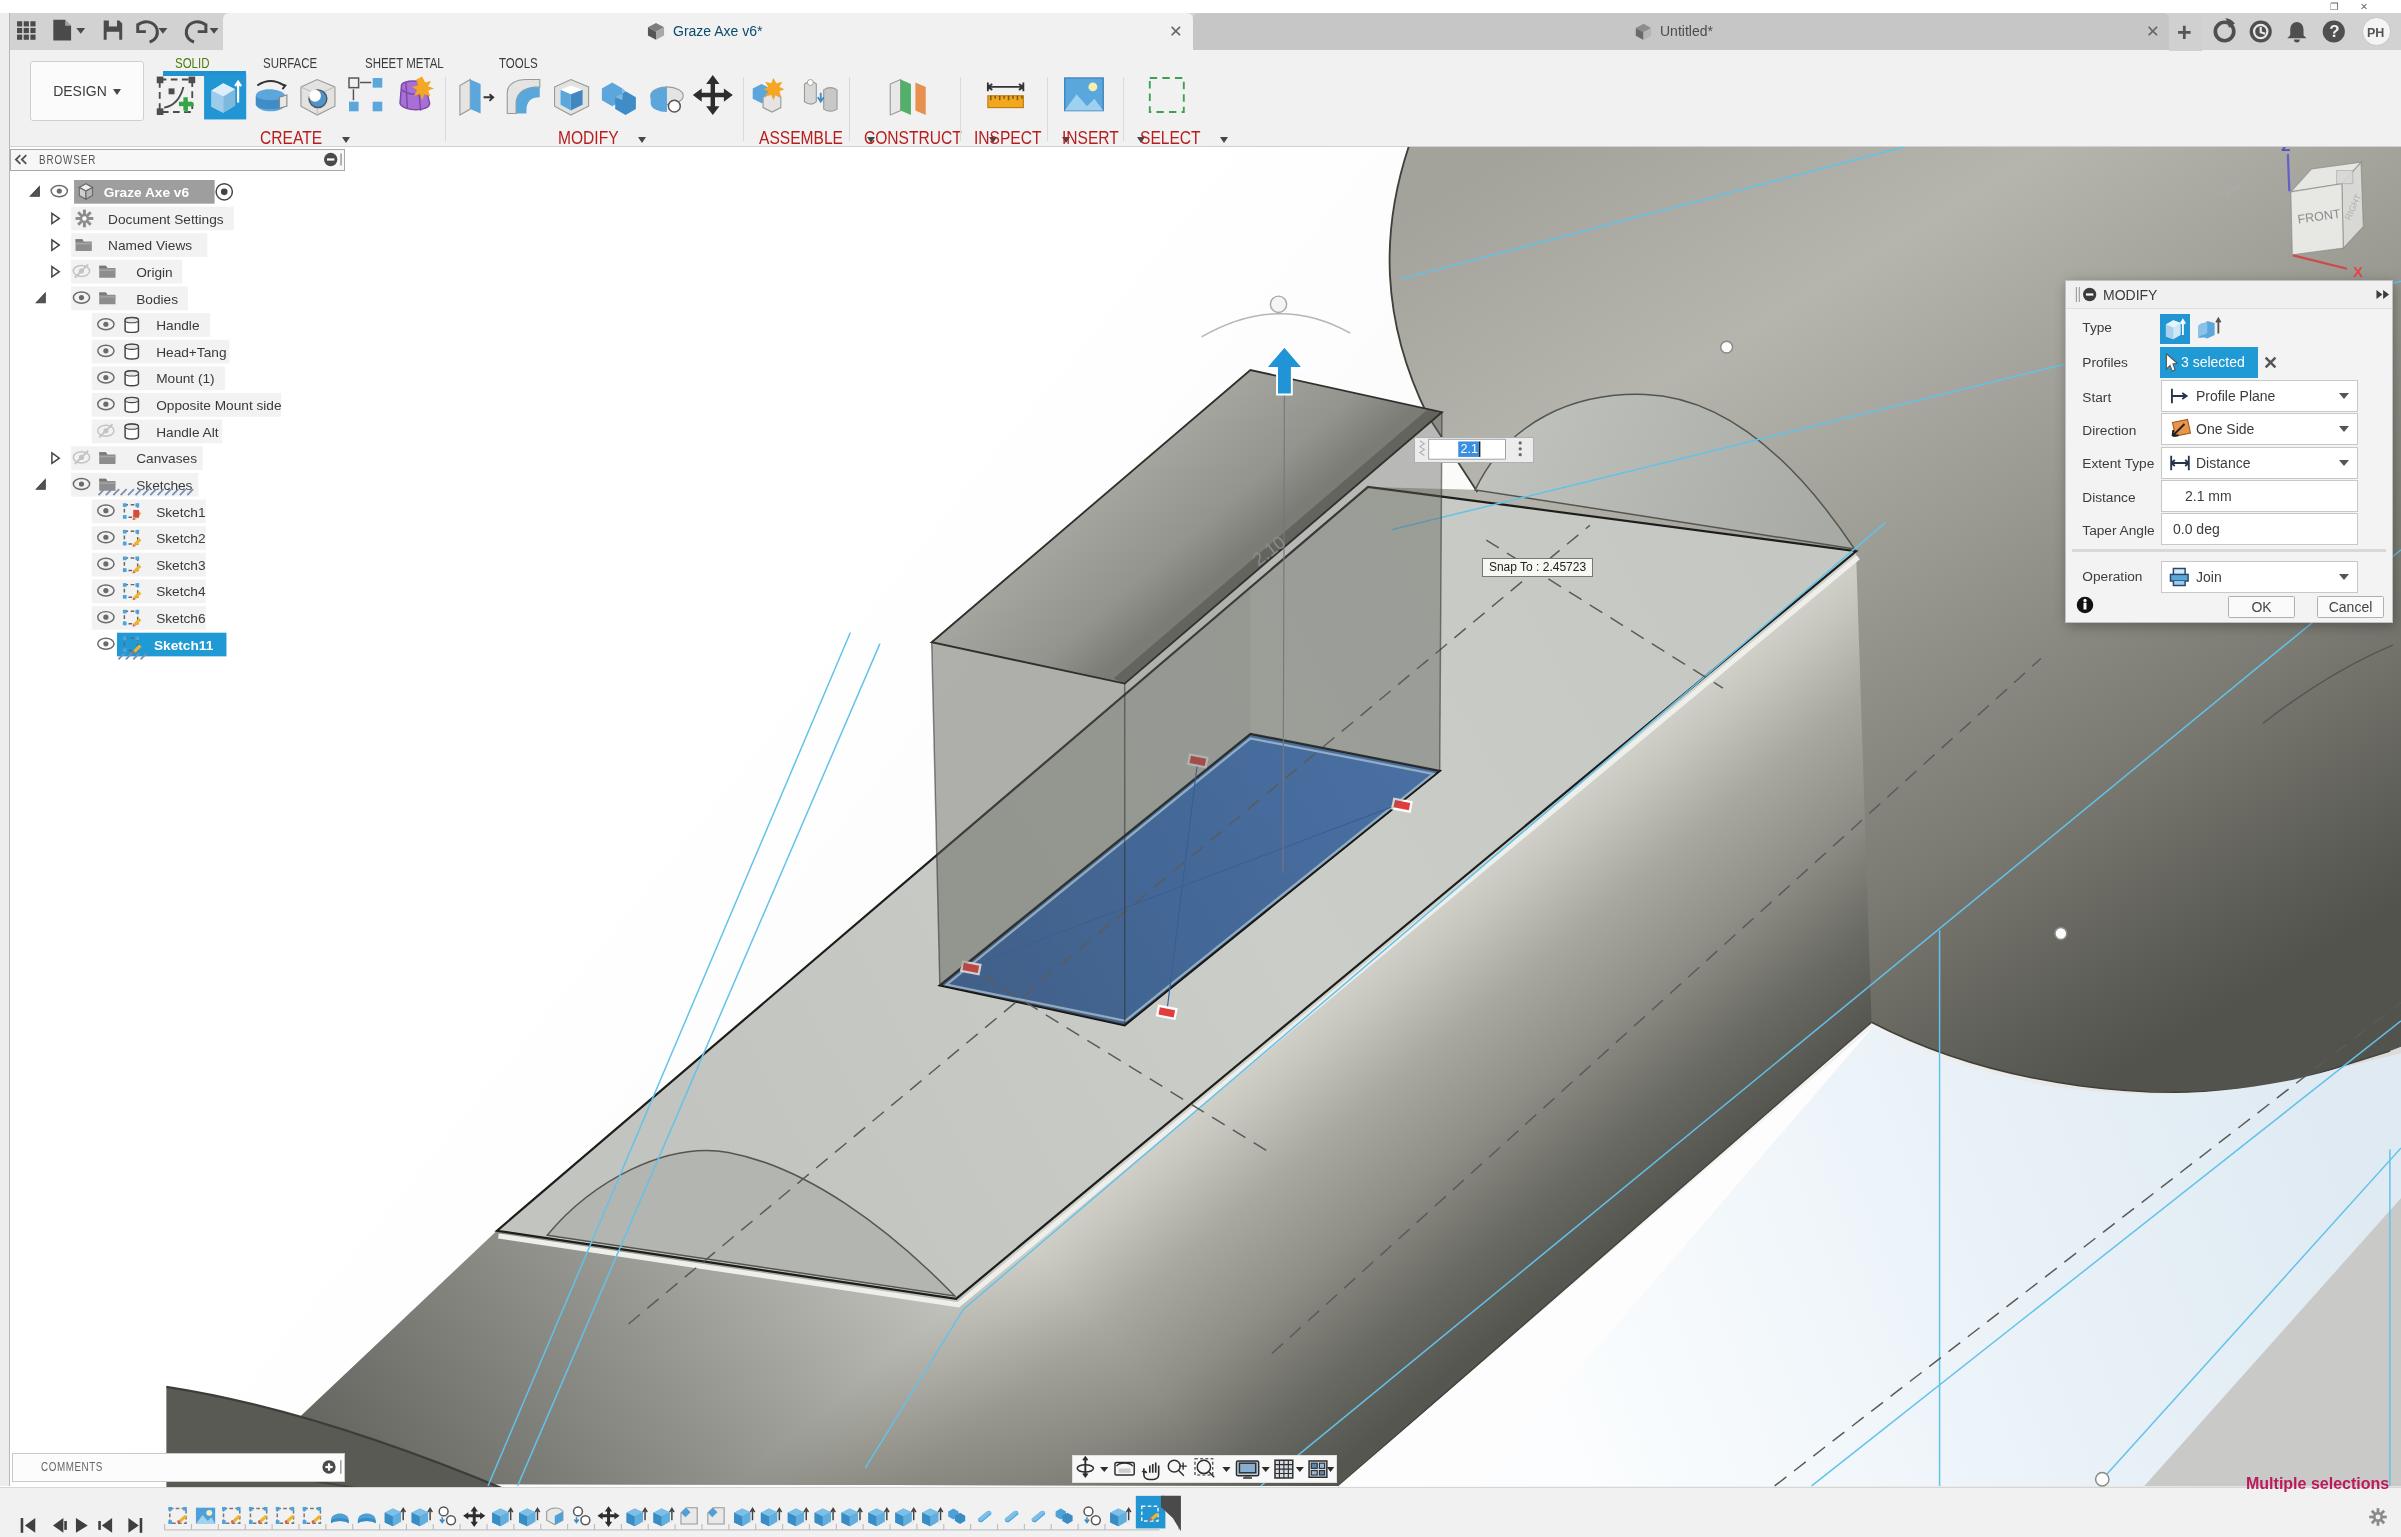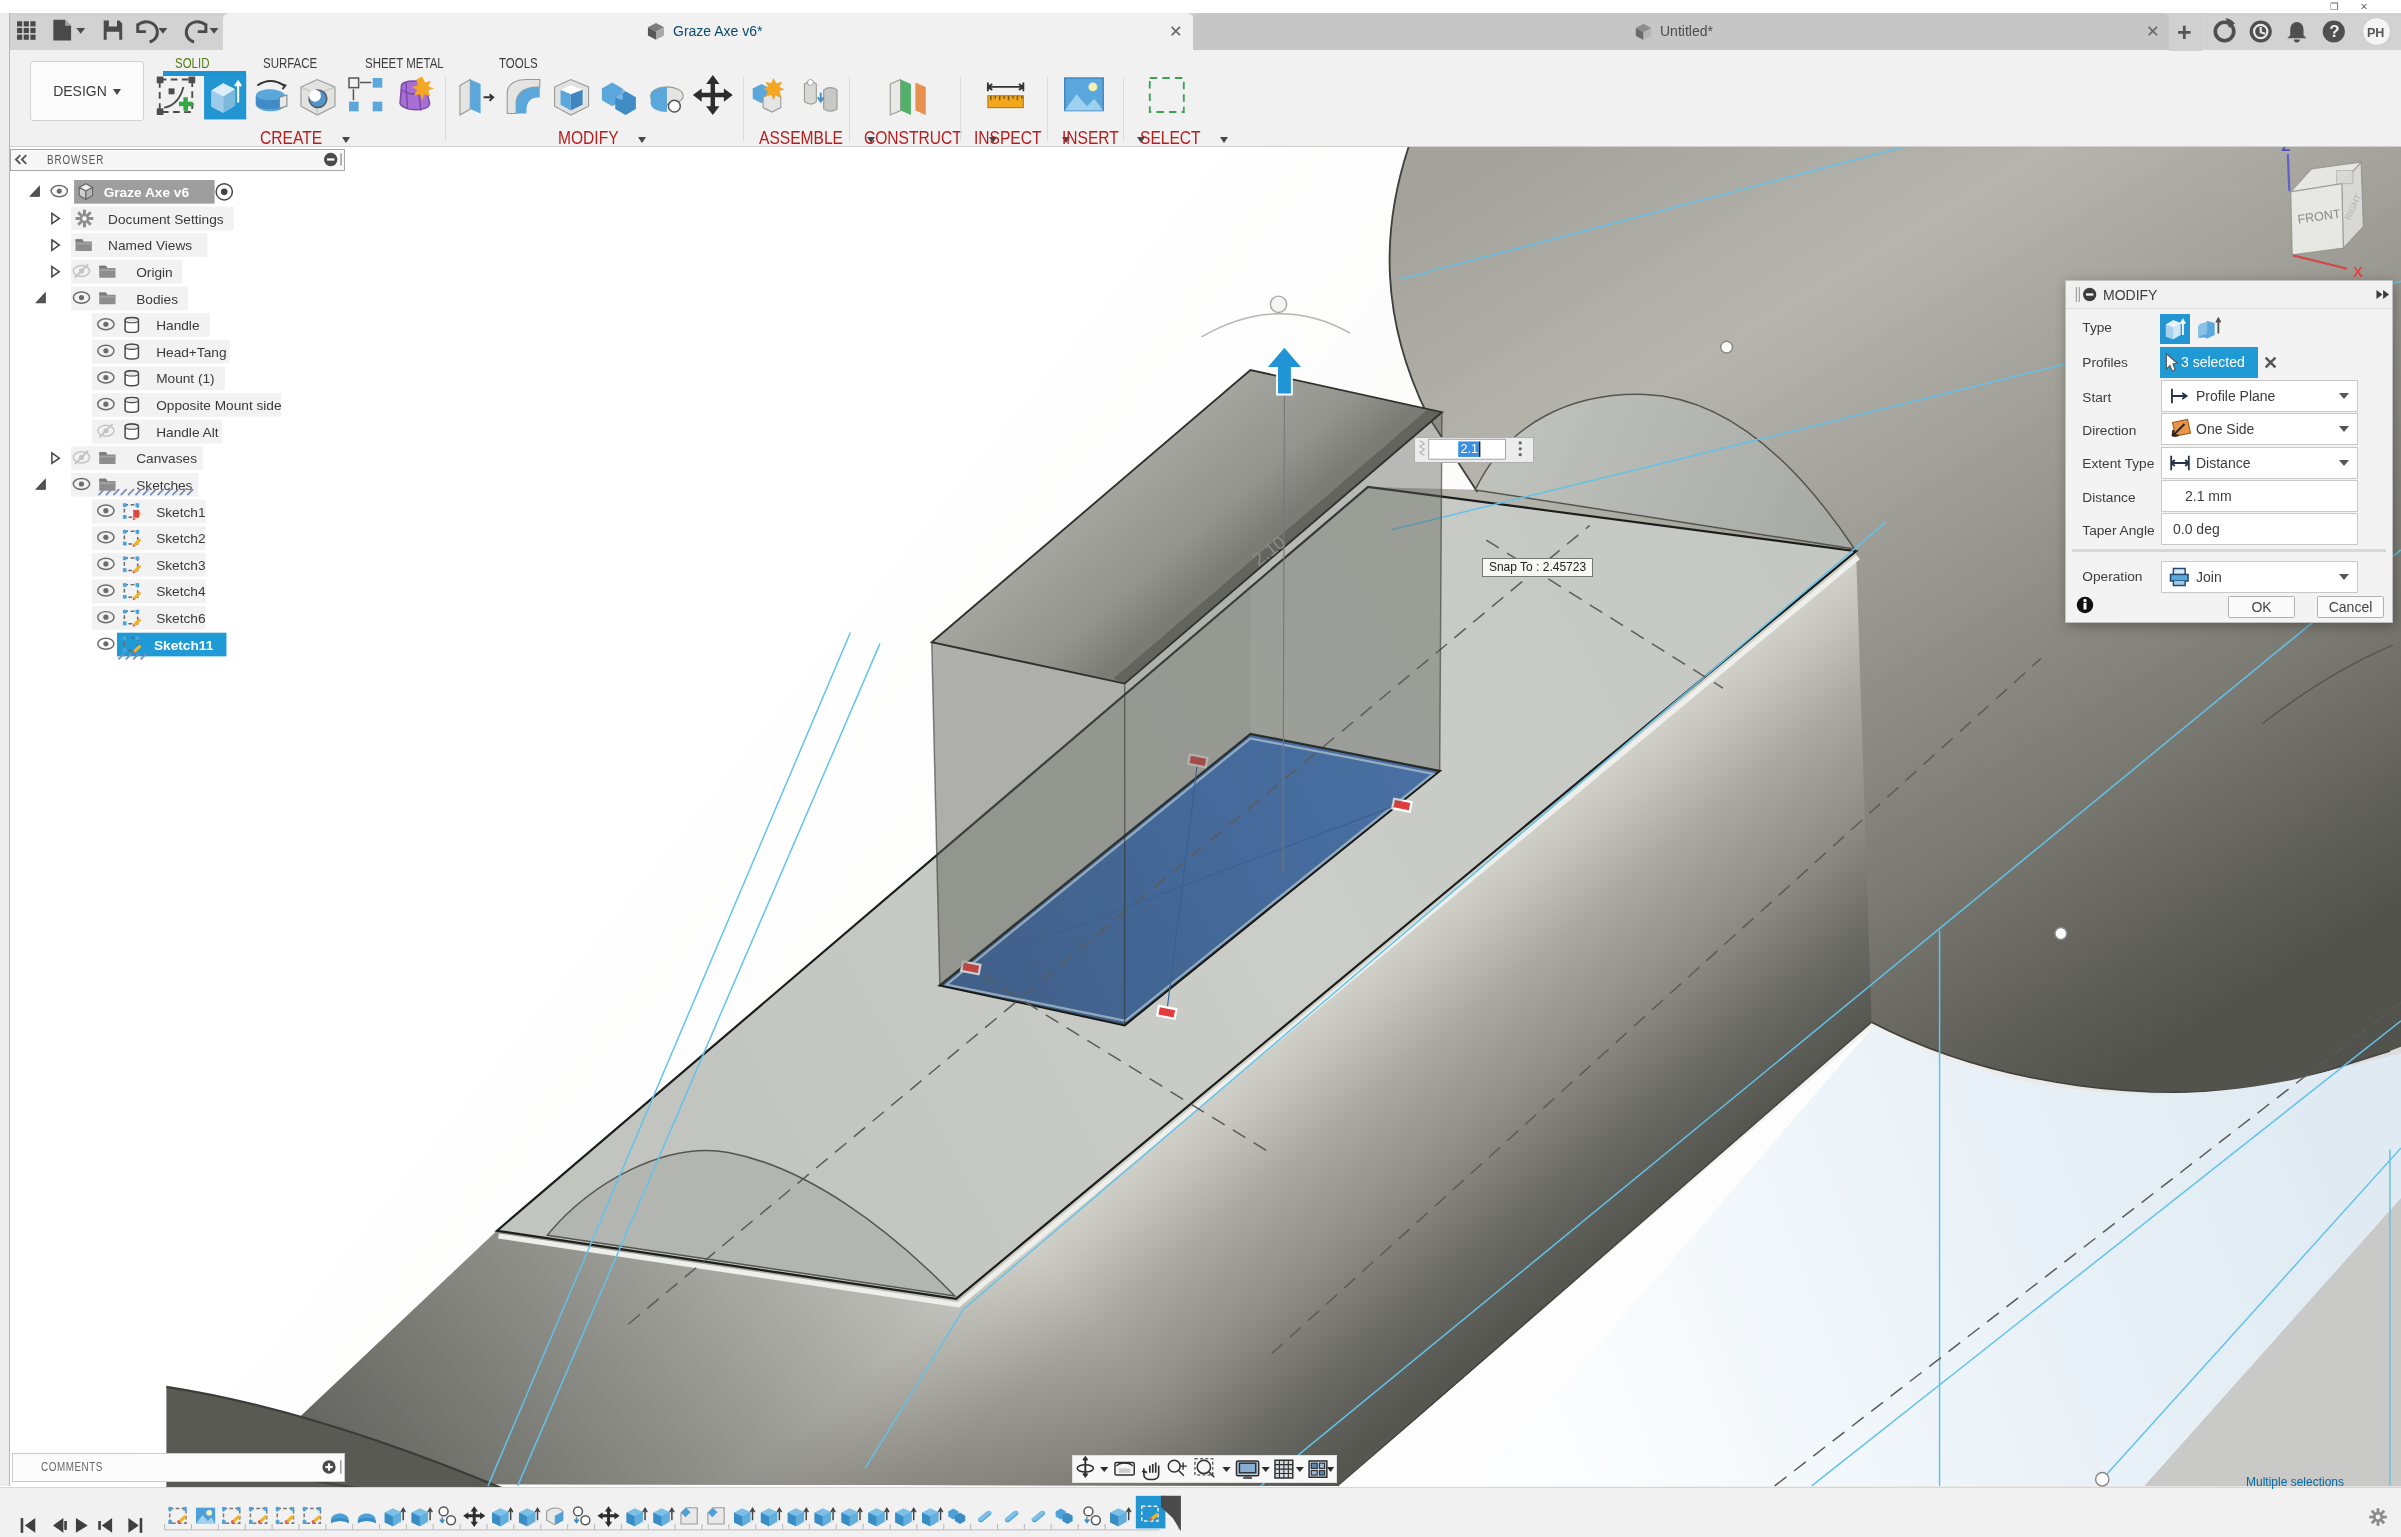--- a/index.html
+++ b/index.html
@@ -17,21 +17,21 @@
 #browserhdr{left:10.4px;top:149px;width:333px;height:20px;background:#f7f7f7;border:0.7px solid #a8a8a8;color:#555;font-size:12px;letter-spacing:1.1px;line-height:20px}
 #comments{left:12px;top:1453px;width:331px;height:27px;background:#fcfcfc;border:0.7px solid #c9c9c9;color:#666;font-size:12px;letter-spacing:0.7px;line-height:27px}
 #timeline{left:0;top:1487px;width:2401px;height:51px;background:#f1f1f1;border-top:0.7px solid #d6d6d6}
 #dialog{left:2065px;top:280px;width:326px;height:341px;background:#f3f3f3;border:0.7px solid #c0c0c0;box-shadow:1.5px 3px 12px rgba(0,0,0,0.3);font-size:14px;color:#3c3c3c}
 .dlabel{position:absolute;left:16.3px;font-size:13.7px;color:#3c3c3c;white-space:nowrap}
 .dfield{position:absolute;left:95px;width:195px;height:30px;background:#fff;border:0.7px solid #c8c8c8;font-size:14px;color:#3c3c3c}
 .ddcaret{position:absolute;right:8.1px;top:12px;width:0;height:0;border-left:5.2px solid transparent;border-right:5.2px solid transparent;border-top:6.7px solid #555}
 .dbtn{position:absolute;width:65px;height:20px;background:#fafafa;border:0.7px solid #b0b0b0;border-radius:1.5px;text-align:center;line-height:20px;font-size:14px;color:#444}
 #dimbox{left:1414px;top:437px;width:118px;height:24.4px;background:#ececec;border:0.7px solid #b0b0b0}
 #snaptip{left:1482px;top:558px;width:109px;height:17px;background:#f7f7f4;border:0.7px solid #777;font-size:12px;color:#222;text-align:center;line-height:17px}
-#multisel{left:2246px;top:1475px;font-size:12px;font-weight:normal;color:#0369a1}
+#multisel{left:2246px;top:1475px;font-size:16px;font-weight:bold;color:#be185d}
 #navbar{left:1072px;top:1455px;width:263px;height:26px;background:#f8f8f8;border:0.7px solid #e0e0e0}
 </style></head>
 <body>
 <div id="root">
 
 <svg class="abs" style="left:0;top:0" width="2401" height="1538" viewBox="0 0 3247 2079">
 <defs>
 <linearGradient id="gcyl" x1="2050" y1="200" x2="2820" y2="1480" gradientUnits="userSpaceOnUse">
  <stop offset="0" stop-color="#a3a39b"></stop>
           <stop offset="0.25" stop-color="#b5b5ad"></stop>
@@ -410,21 +410,21 @@
  <rect x="0" y="0" width="52" height="44" fill="none" stroke="#4286c0" stroke-width="2"></rect>
  <circle cx="38" cy="12" r="6" fill="#f5f0b0"></circle>
  <path d="M0,44 L16,22 L30,38 L40,28 L52,44 Z" fill="#9ed0ef"></path>
 </g>
 
 <g transform="translate(1553,6)">
  <rect x="2" y="2" width="46" height="46" fill="none" stroke="#3da054" stroke-width="2.5" stroke-dasharray="10 7"></rect>
 </g>
 </svg>
 
-<div class="abs" id="browserhdr"><span style="margin-left:36px"><span class="cond">BROWSER</span></span></div>
+<div class="abs" id="browserhdr"><span style="margin-left:28px"><span class="cond">BROWSER</span></span></div>
 <svg class="abs" style="left:10.4px;top:149px" width="334" height="21" viewBox="0 0 452 28">
  <path d="M14,8 l-6,6 6,6 M22,8 l-6,6 6,6" stroke="#555" stroke-width="2.5" fill="none"></path>
  <circle cx="434" cy="14" r="9" fill="#4a4a4a"></circle>
       <rect x="429" y="12.5" width="10" height="3" fill="#fff"></rect>
  <path d="M448,6 l0,16" stroke="#999" stroke-width="2"></path>
 </svg>
 <svg class="abs" style="left:0;top:180px" width="518" height="503" viewBox="0 0 700 680">
 <defs>
  <g id="eye">
           <ellipse cx="12" cy="8" rx="11" ry="7.5" fill="none" stroke="#6b6b6b" stroke-width="2"></ellipse>

